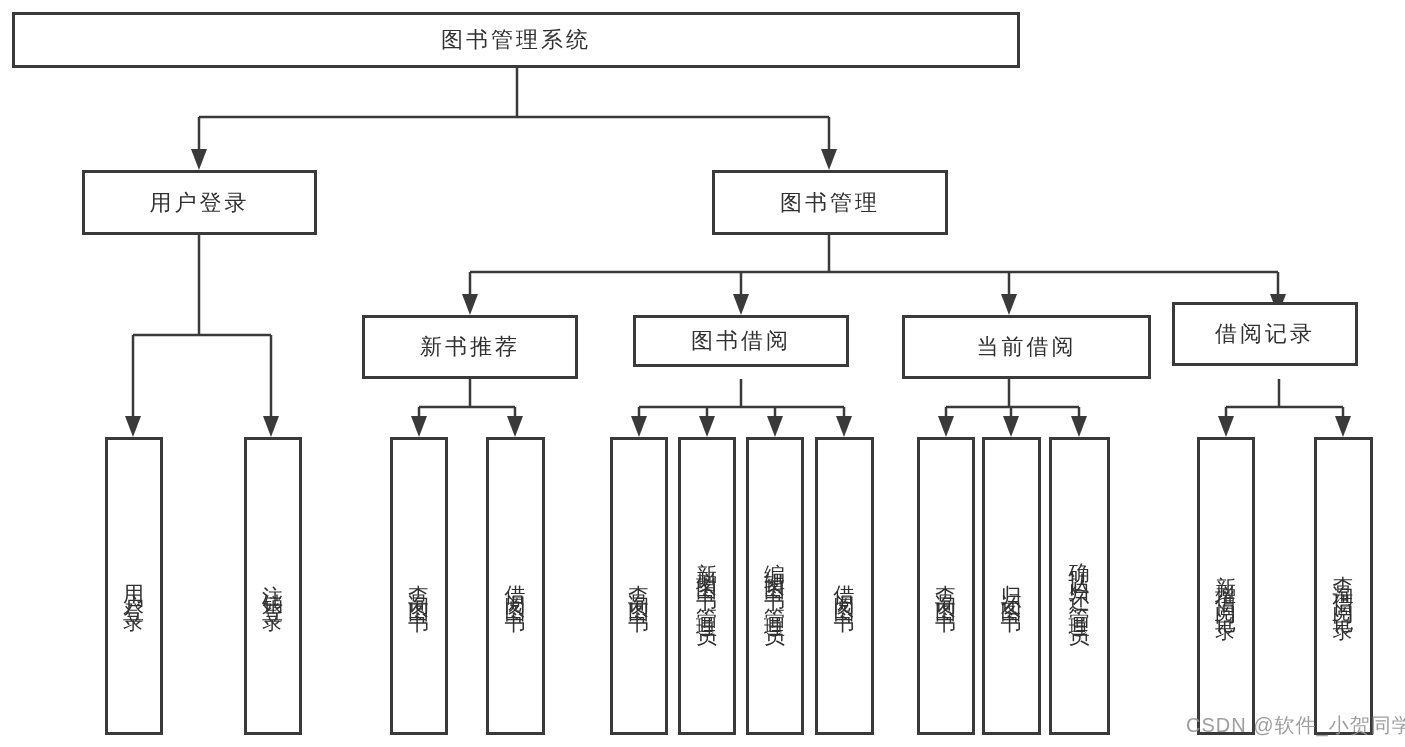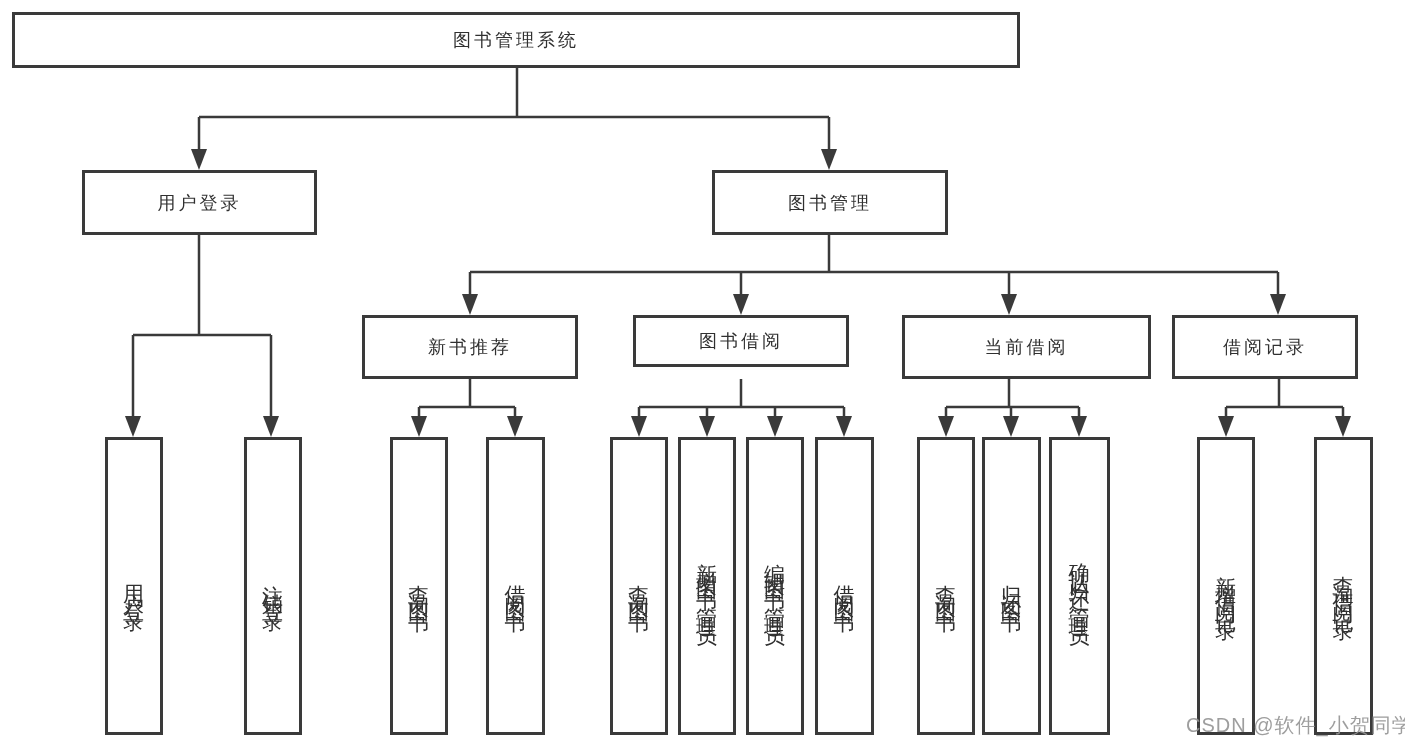--- a/index.html
+++ b/index.html
@@ -20,21 +20,21 @@
   }
   .node {
     position: absolute;
     background: #ffffff;
     border: 3px solid #3a3a3a;
     display: flex;
     align-items: center;
     justify-content: center;
   }
   .node .label {
-    font-size: 18px;
+    font-size: 22px;
     letter-spacing: 3px;
     white-space: nowrap;
     color: #303030;
   }
   .vnode .vlabel {
     writing-mode: vertical-rl;
     text-orientation: mixed;
     font-size: 21px;
     letter-spacing: 9px;
     line-height: 1;
@@ -110,21 +110,21 @@
 
   <div class="node" style="left:712px; top:170px; width:236px; height:65px;">
     <span class="label">图书管理</span>
   </div>
   <div class="node" style="left:633px; top:315px; width:216px; height:52px;">
     <span class="label">图书借阅</span>
   </div>
   <div class="node" style="left:902px; top:315px; width:249px; height:64px;">
     <span class="label">当前借阅</span>
   </div>
-  <div class="node" style="left:1172px; top:315px; width:186px; height:64px;align-items:center;">
+  <div class="node" style="left:1172px; top:302px; width:186px; height:64px;align-items:center;">
     <span class="label">借阅记录</span>
   </div>
 
   <div class="node vnode" style="left:105px; top:437px; width:58px; height:298px;">
     <span class="vlabel">用户登录</span>
   </div>
   <div class="node vnode" style="left:244px; top:437px; width:58px; height:298px;">
     <span class="vlabel">注销登录</span>
   </div>
 

